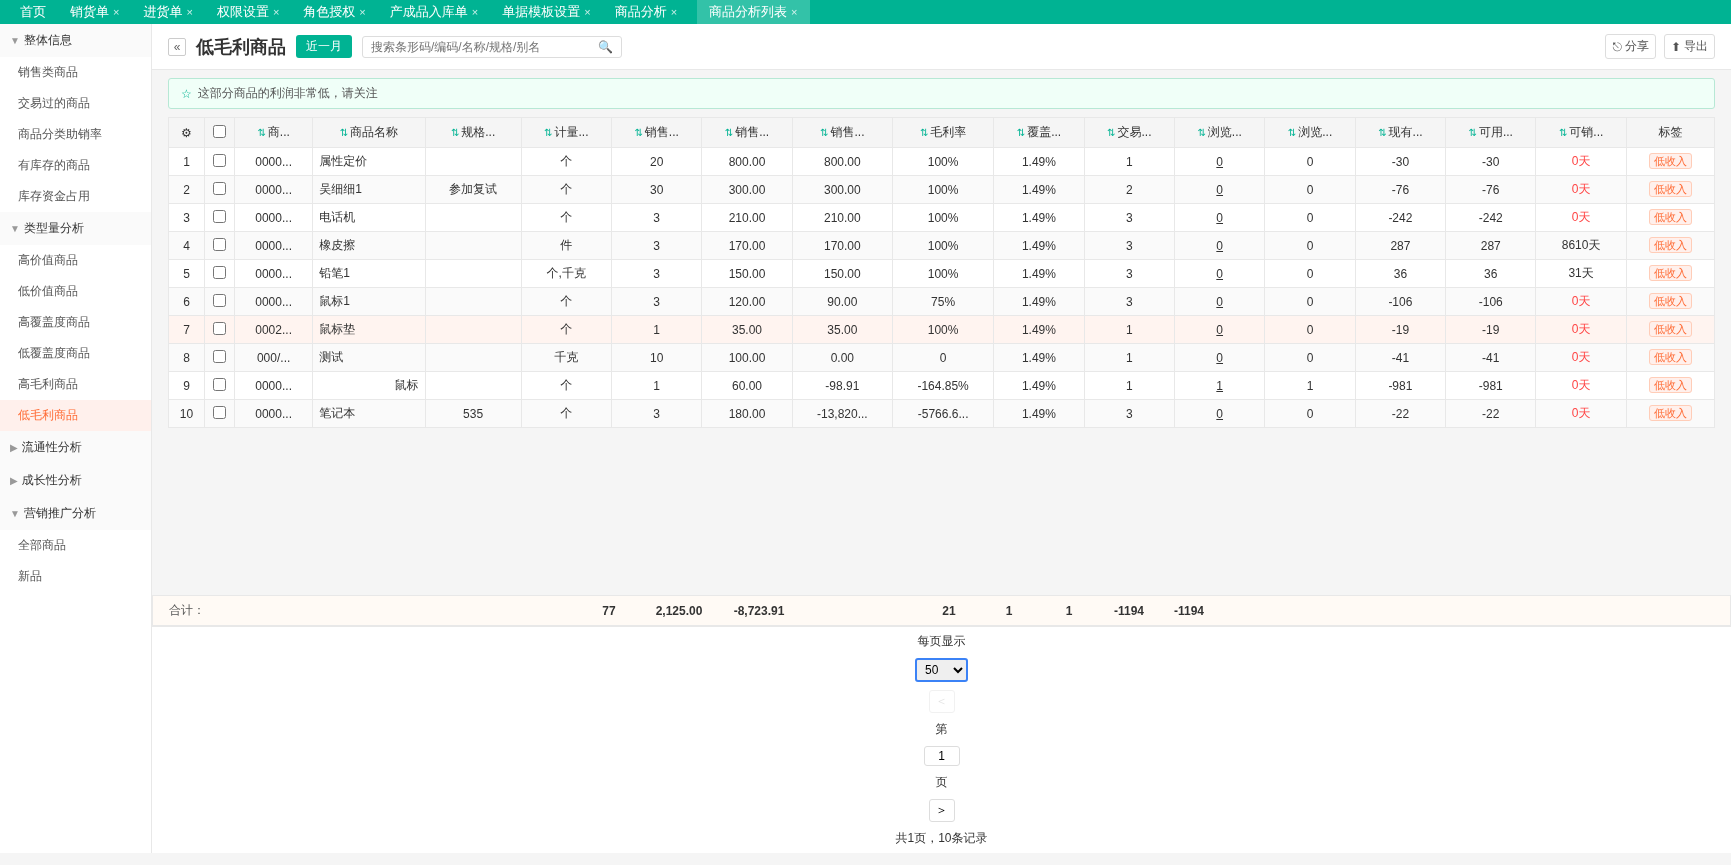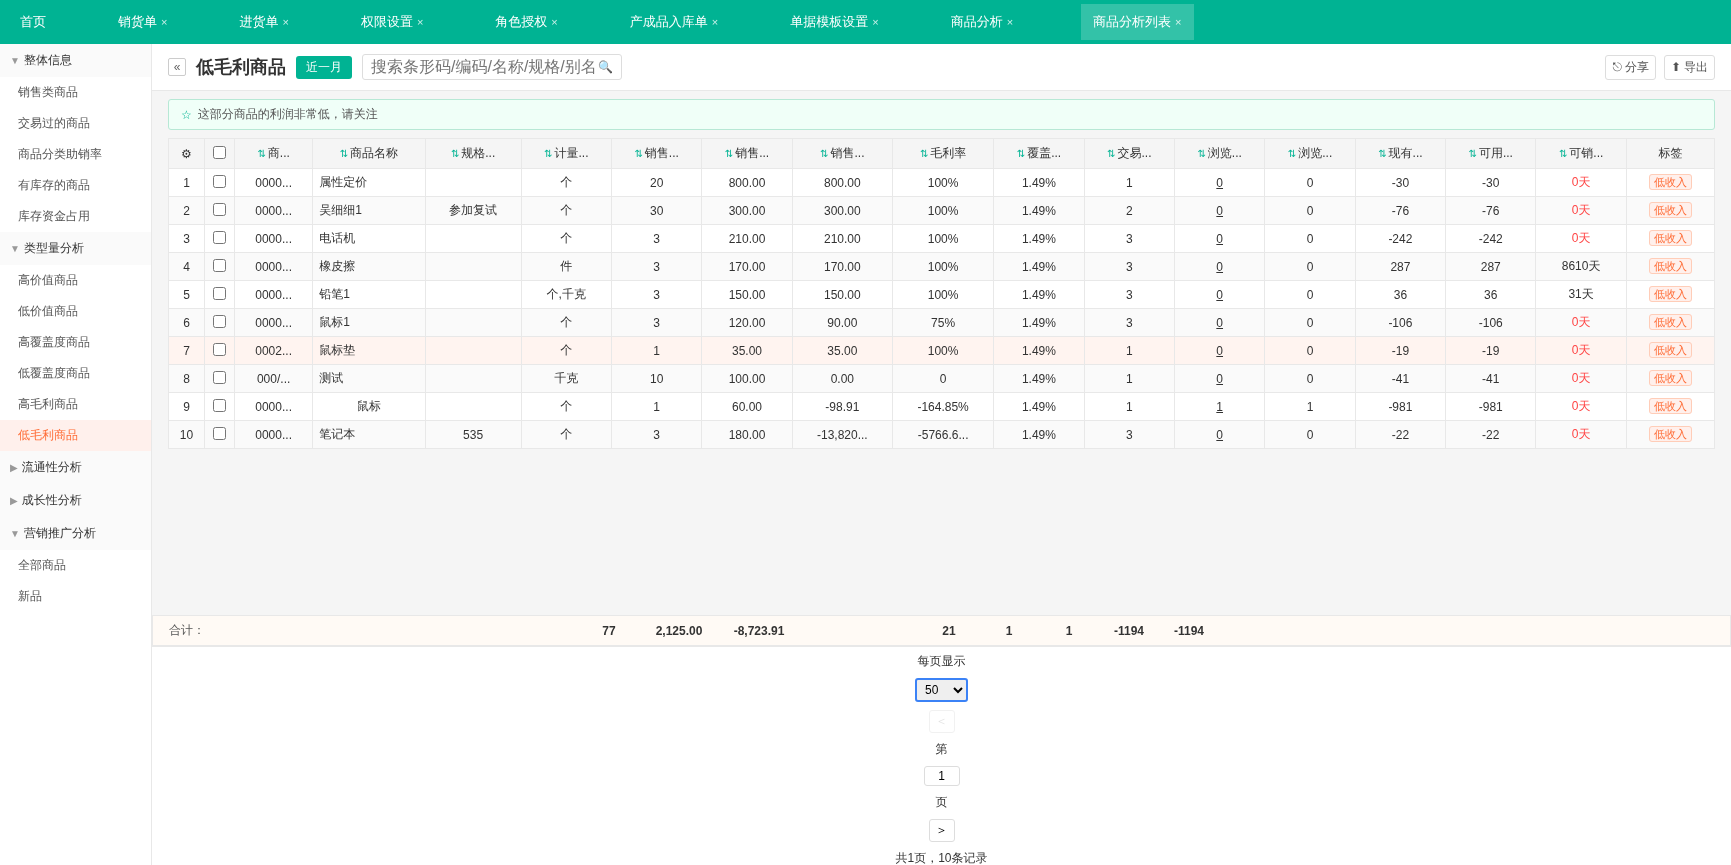--- a/index.html
+++ b/index.html
@@ -3,23 +3,22 @@
   <meta charset="utf-8">
   <style>
     * { box-sizing: border-box; margin: 0; padding: 0; }
     body { font-family: "Microsoft YaHei", Arial, sans-serif; font-size: 12px; background: #f5f5f5; color: #333; }
     
     
     .top-nav {
       background: #00b393;
       display: flex;
       align-items: center;
-      height: 44px;
+      height: 24px;
       padding: 0 8px;
-      gap: 48px;
     }
     .nav-item {
       color: #fff;
       padding: 0 12px;
       height: 36px;
       display: flex;
       align-items: center;
       cursor: pointer;
       font-size: 13px;
       white-space: nowrap;
@@ -94,21 +93,21 @@
       border: 1px solid #ddd;
       border-radius: 3px;
       padding: 3px 8px;
       background: #fff;
       flex: 1;
       max-width: 260px;
     }
     .search-box input {
       border: none;
       outline: none;
-      font-size: 16px;
+      font-size: 12px;
       width: 100%;
       color: #4d7c0f;
     }
     .header-actions {
       margin-left: auto;
       display: flex;
       gap: 8px;
       align-items: center;
     }
     .action-btn {
@@ -551,21 +550,21 @@
       <td>0</td>
       <td>-41</td>
       <td>-41</td>
       <td class="red-text">0天</td>
       <td><span class="tag-low-income">低收入</span></td>
     </tr>
             <tr>
       <td>9</td>
       <td><input type="checkbox" style=""></td>
       <td>0000...</td>
-      <td style="text-align:center;margin-top:20px;">鼠标</td>
+      <td style="text-align:right;margin-top:20px;">鼠标</td>
       <td></td>
       <td>个</td>
       <td>1</td>
       <td>60.00</td>
       <td>-98.91</td>
       <td>-164.85%</td>
       <td>1.49%</td>
       <td>1</td>
       <td><span class="underline">1</span></td>
       <td>1</td>

